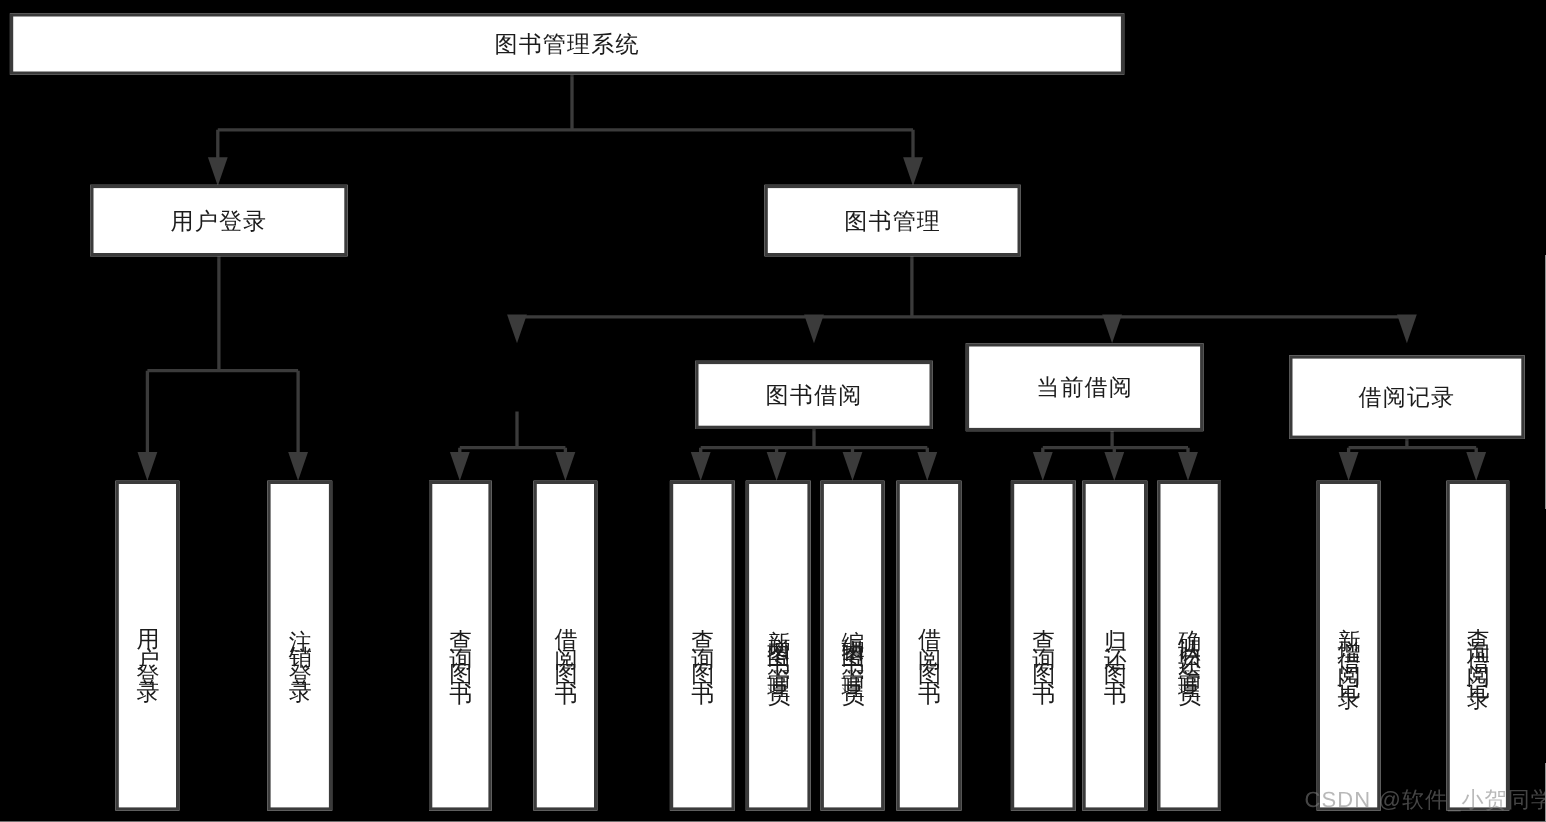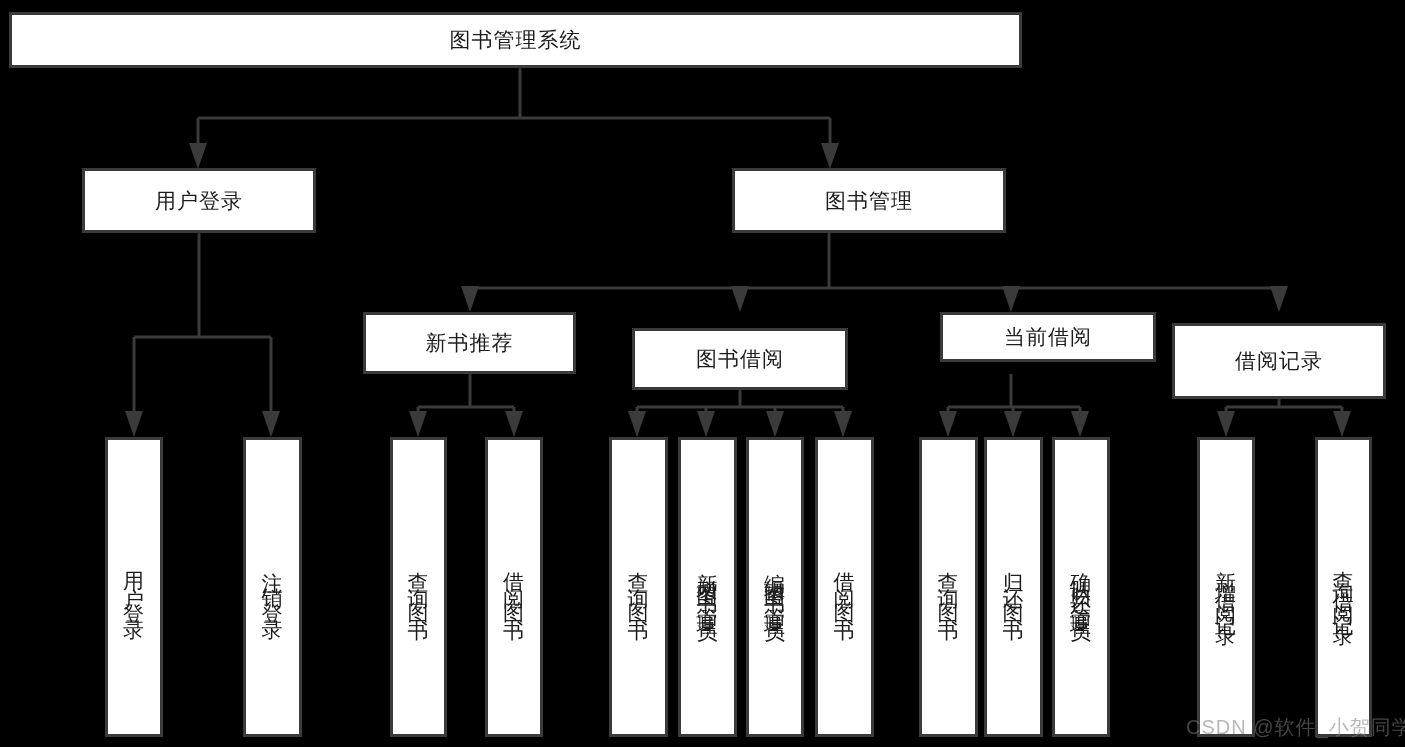--- a/index.html
+++ b/index.html
@@ -87,25 +87,24 @@
       <polygon points="1013,437 1004,411 1022,411"></polygon>
       <polygon points="1080,437 1071,411 1089,411"></polygon>
       <polygon points="1226,437 1217,411 1235,411"></polygon>
       <polygon points="1342,437 1333,411 1351,411"></polygon>
     </g>
   </svg>
 
   <div class="hbox" style="left:9px;top:12px;width:1013px;height:56px">图书管理系统</div>
 
   <div class="hbox" style="left:82px;top:168px;width:234px;height:65px">用户登录</div>
-  <div class="hbox" style="left:732px;top:168px;width:274px;height:65px">图书管理</div>
+  <div class="hbox" style="left:695px;top:168px;width:233px;height:65px">图书管理</div>
 
-  <div class="hbox" style="left:363px;top:312px;width:213px;height:62px">新书推荐</div>
   <div class="hbox" style="left:632px;top:328px;width:216px;height:62px">图书借阅</div>
-  <div class="hbox" style="left:940px;top:312px;width:216px;height:50px">当前借阅</div>
+  <div class="hbox" style="left:878px;top:312px;width:216px;height:80px">当前借阅</div>
   <div class="hbox" style="left:1172px;top:323px;width:214px;height:76px">借阅记录</div>
 
   <div class="vbox" style="left:105px;width:58px">
     <span class="vtext">用户登录</span>
   </div>
   <div class="vbox" style="left:243px;width:59px">
     <span class="vtext">注销登录</span>
   </div>
 
   <div class="vbox" style="left:390px;width:57px">

